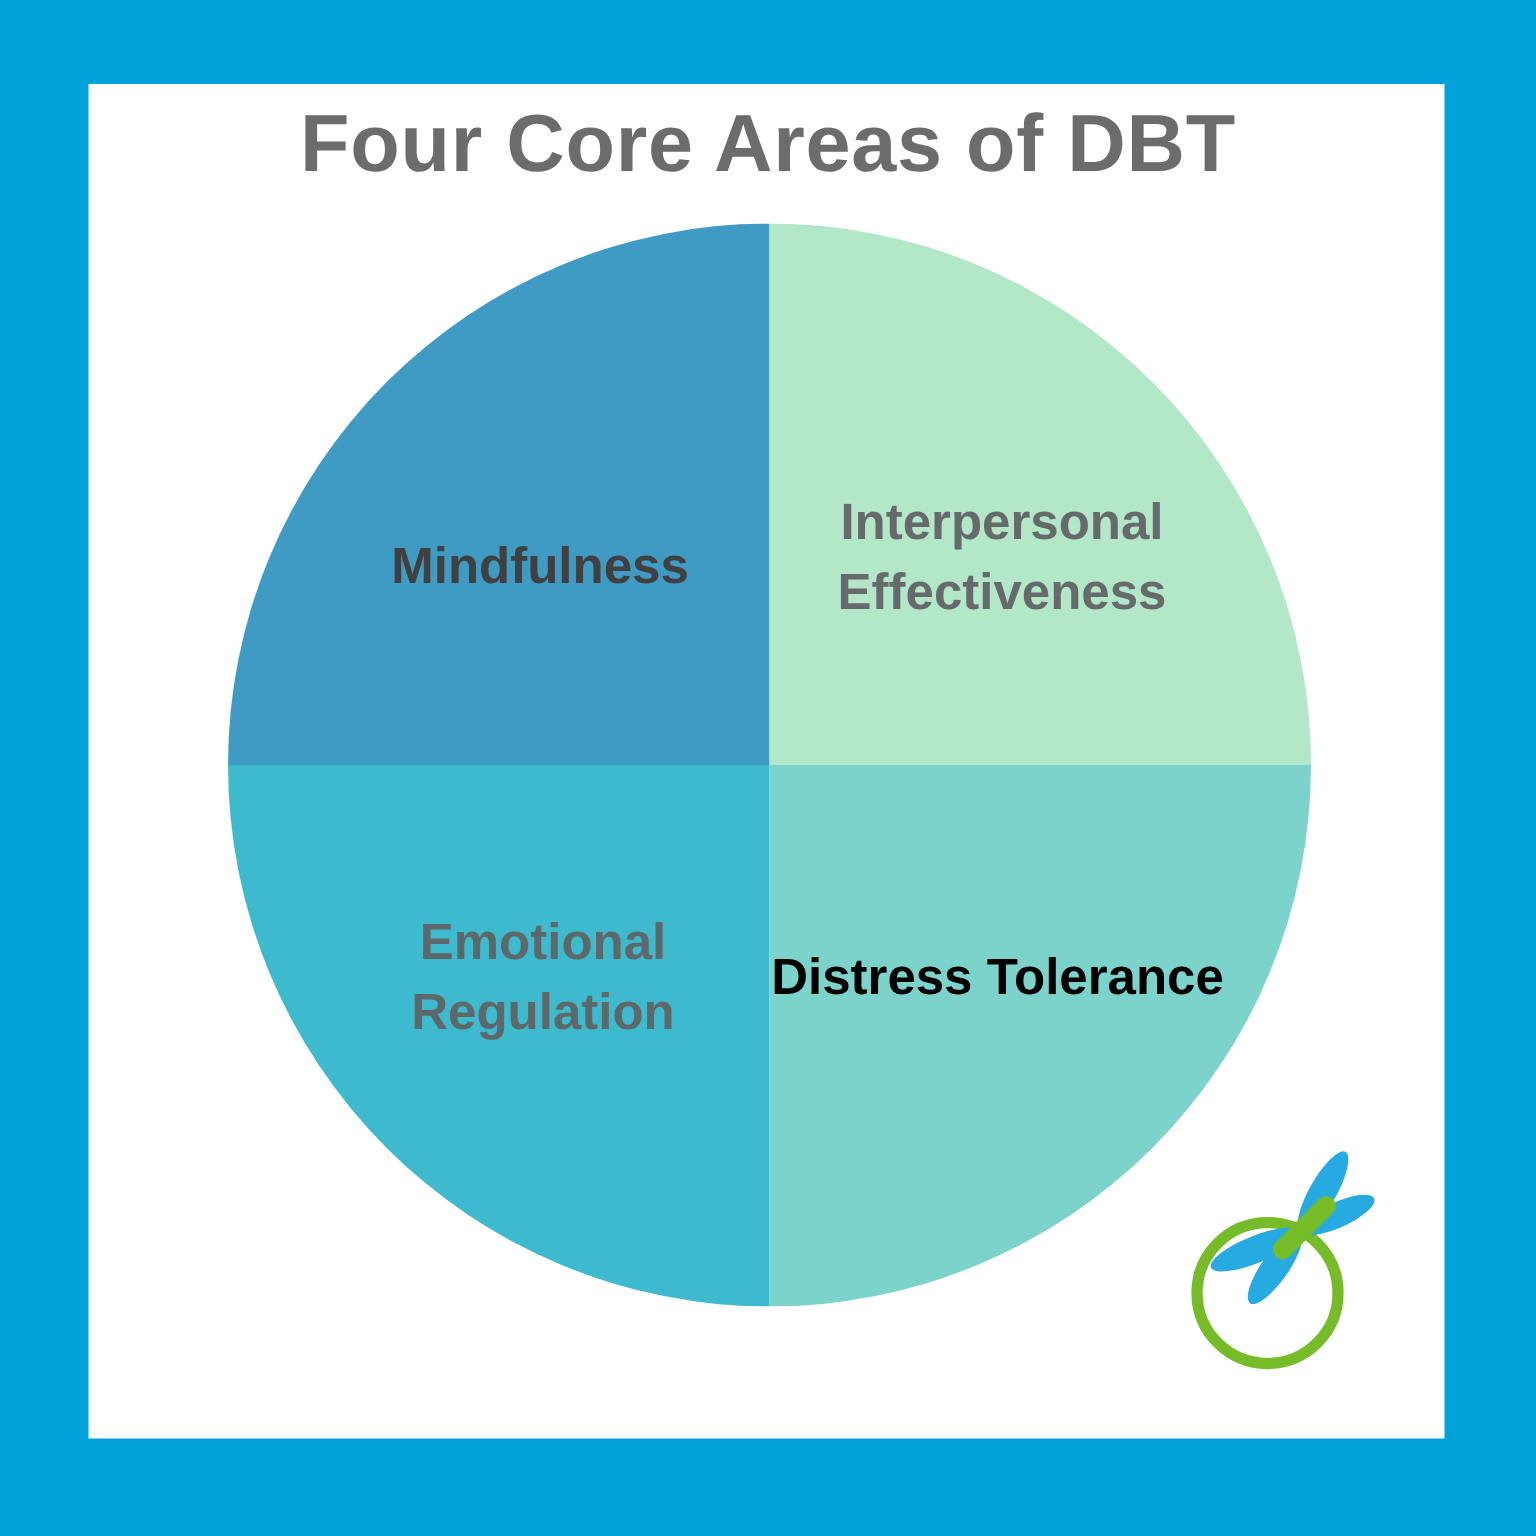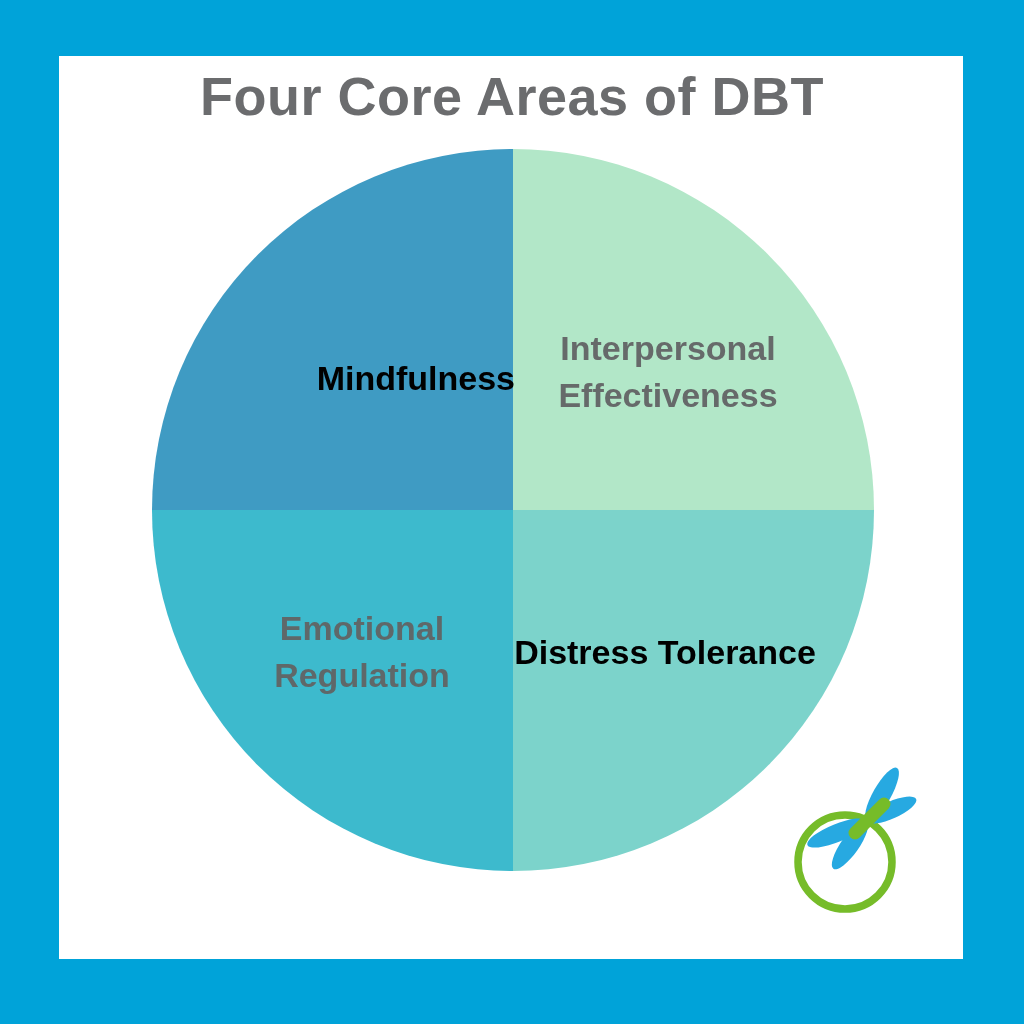--- a/index.html
+++ b/index.html
@@ -71,21 +71,21 @@
 
   <h1 class="title" style="color: rgb(107, 108, 110);">Four Core Areas of DBT</h1>
 
   <div class="pie">
     <div class="quad" style="background: rgb(63, 155, 195);"></div>
     <div class="quad" style="background: rgb(178, 231, 200);"></div>
     <div class="quad" style="background: rgb(61, 186, 205);"></div>
     <div class="quad" style="background: rgb(124, 211, 203);"></div>
   </div>
 
-  <div class="qlabel l-mindfulness" style="color: #000000; text-align: right;">Mindfulness</div>
+  <div class="qlabel l-mindfulness" style="color: #404040;">Mindfulness</div>
   <div class="qlabel l-interpersonal" style="color: rgb(102, 106, 106);">Interpersonal Effectiveness</div>
   <div class="qlabel l-emotional" style="color: rgb(95, 104, 105);">Emotional Regulation</div>
   <div class="qlabel l-distress" style="color: #000000;">Distress Tolerance</div>
 
   <svg class="logo" viewBox="0 0 145 180" xmlns="http://www.w3.org/2000/svg">
     <circle cx="65" cy="117" r="47" fill="none" stroke-width="7.5" style="stroke: rgb(118, 188, 41);"></circle>
     <g>
       <ellipse cx="102" cy="49.5" rx="30.5" ry="9" transform="rotate(-60.5 102 49.5)" style="fill: rgb(39, 169, 225);"></ellipse>
       <ellipse cx="111.5" cy="65" rx="27" ry="8.5" transform="rotate(-24 111.5 65)" style="fill: rgb(39, 169, 225);"></ellipse>
       <ellipse cx="57" cy="88" rx="32" ry="9" transform="rotate(-22 57 88)" style="fill: rgb(39, 169, 225);"></ellipse>

